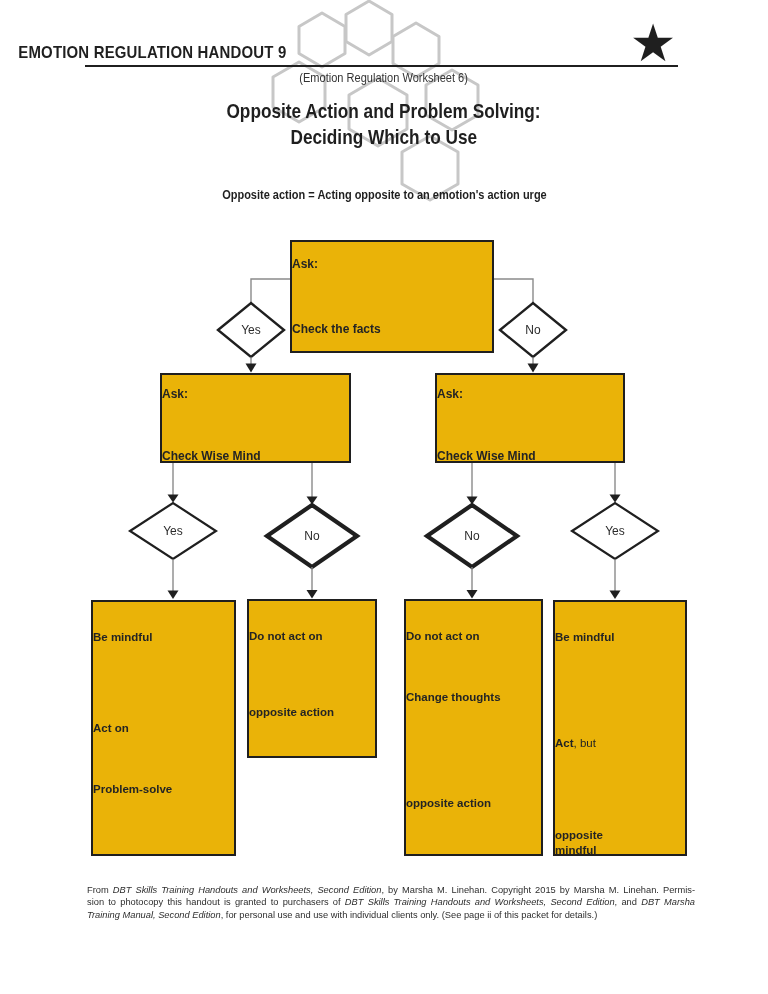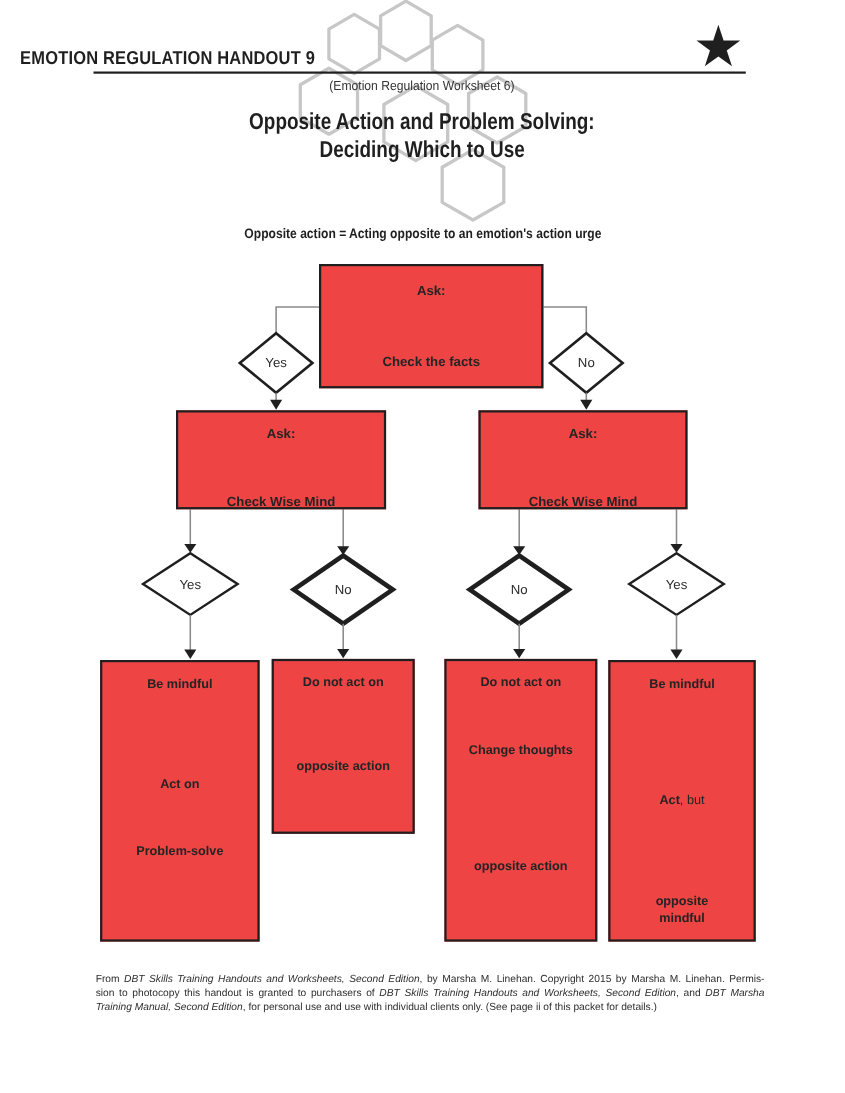--- a/index.html
+++ b/index.html
@@ -22,33 +22,33 @@
   .handout-title .squeeze{transform:scaleX(.88);}
   .header-rule{left:85px;top:65px;width:593px;height:2.4px;background:var(--ink);}
   .worksheet-ref{left:0;top:71px;width:768px;text-align:center;font-size:12px;color:#333;}
   .worksheet-ref .squeeze{transform:scaleX(.92);}
   .star{left:653px;top:45px;transform:translate(-50%,-54%);
     font-family:"DejaVu Sans",sans-serif;font-size:52px;line-height:1;color:var(--ink);}
   .page-title{left:0;top:98px;width:768px;text-align:center;font-weight:bold;
     font-size:21px;line-height:26px;color:var(--ink);}
   .page-title .squeeze{transform:scaleX(.82);}
   .definitions{left:0;top:180px;width:768px;text-align:center;font-weight:bold;
-    font-size:12.5px;line-height:30px;color:var(--ink);margin-top:17px;}
+    font-size:12.5px;line-height:30px;color:var(--ink);}
   .definitions .squeeze{transform:scaleX(.88);}
   
-  .fbox{box-sizing:border-box;border:2.5px solid var(--ink);background:#ef4444;
-    text-align:center;font-size:12px;}
+  .fbox{box-sizing:border-box;border:2.5px solid var(--ink);background:#eab308;
+    text-align:left;font-size:12px;}
   .fbox .ln{min-height:1em;}
   .top-box{left:290px;top:240px;width:204px;height:113px;
     padding-top:14px;line-height:16.2px;}
   .mid-box{border-width:2.7px;width:191px;height:90px;top:373px;
     padding-top:12px;line-height:15.5px;}
   .mid-left{left:160px;}
   .mid-right{left:435px;width:190px;}
-  .out-box{border-width:2.2px;font-size:11.5px;line-height:15.2px;padding-top:13px;}
+  .out-box{border-width:2.2px;font-size:11.5px;line-height:15.2px;padding-top:28px;}
   .out1{left:91px;top:600px;width:145px;height:256px;}
   .out2{left:247px;top:599px;width:130px;height:159px;}
   .out3{left:404px;top:599px;width:139px;height:257px;}
   .out4{left:553px;top:600px;width:134px;height:256px;}
   .b{font-weight:bold;}
   .i{font-style:italic;}
   
   .dlabel{transform:translate(-50%,-50%);font-size:12px;color:#2b2b2b;}
   
   .c{stroke:var(--gray);stroke-width:1.4;fill:none;}

